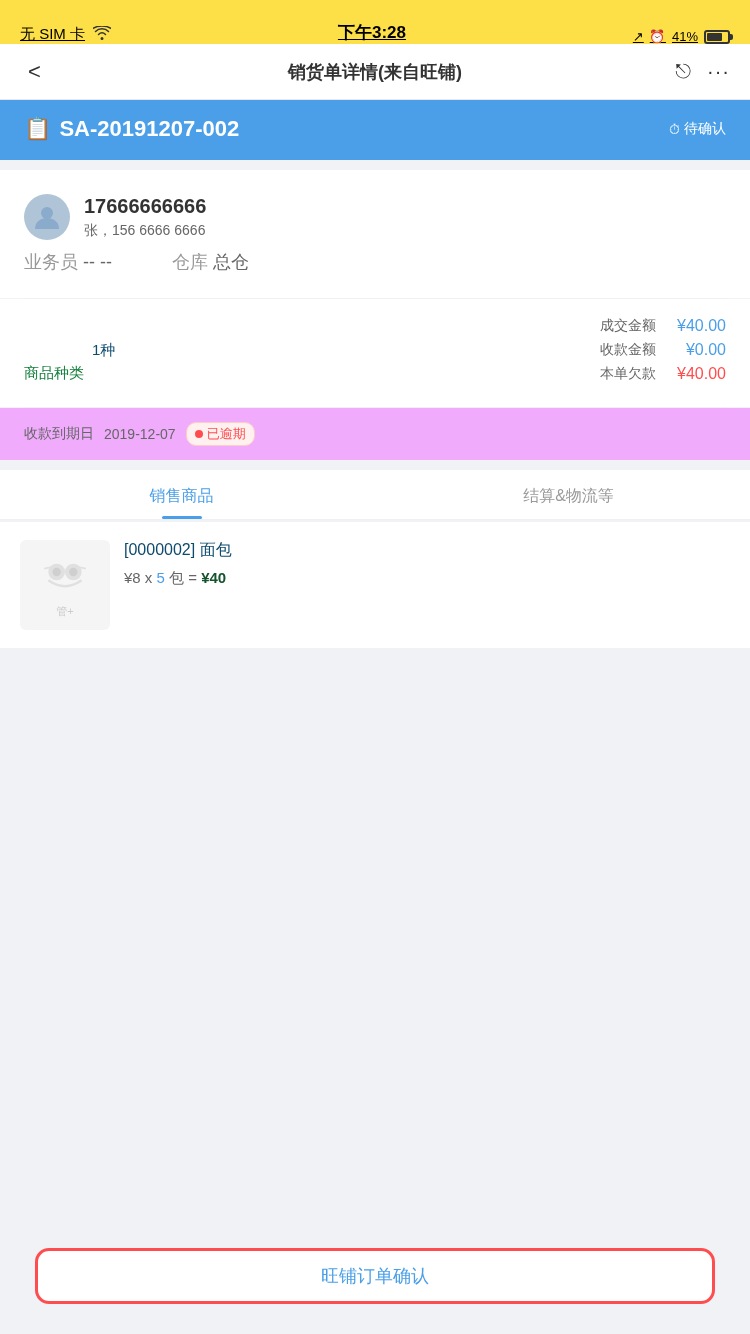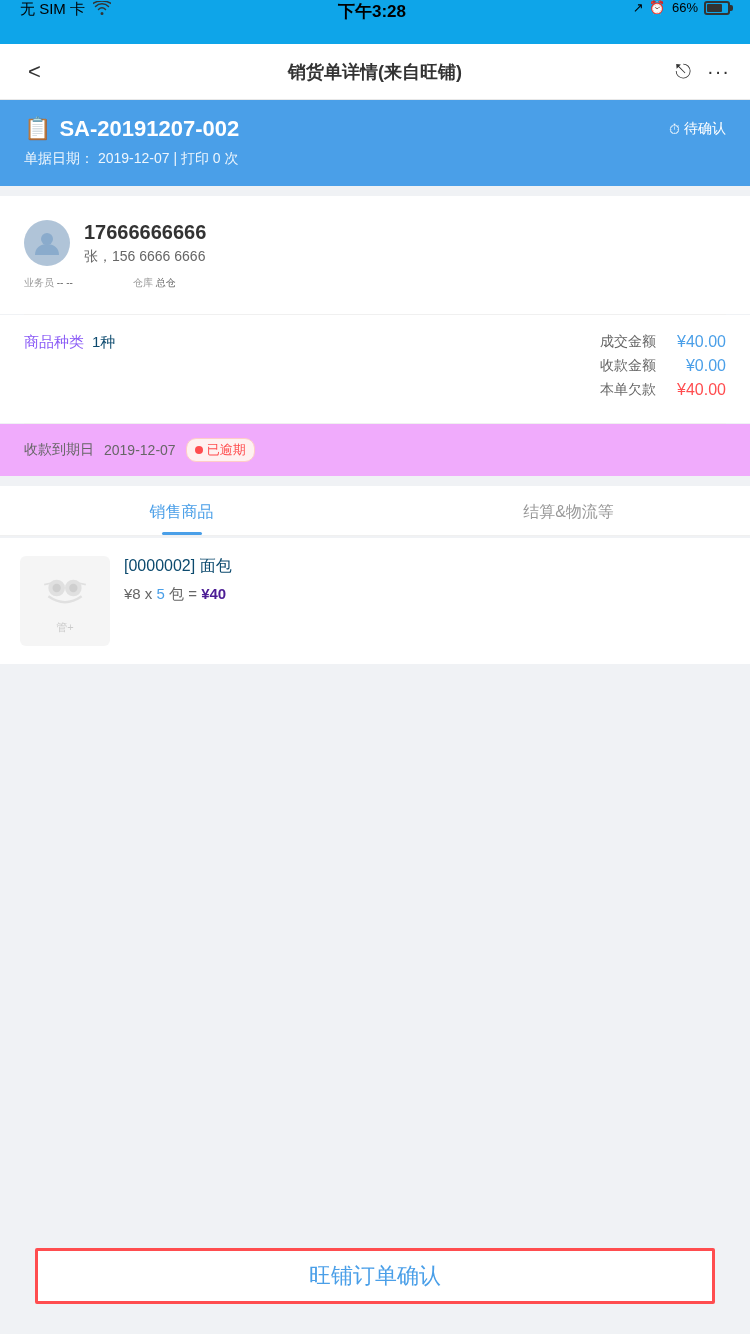--- a/index.html
+++ b/index.html
@@ -8,28 +8,29 @@
       font-family: -apple-system, "PingFang SC", "Helvetica Neue", sans-serif;
       background: #f0f2f5;
       width: 750px;
       min-height: 1334px;
       position: relative;
       overflow-x: hidden;
     }
 
     
     .status-bar {
-      background: #0ea5e9;
+      background: #fde047;
       height: 44px;
       display: flex;
-      align-items: flex-start;
+      align-items: flex-end;
       justify-content: space-between;
       padding: 0 20px;
       font-size: 15px;
       font-weight: 500;
+      text-decoration: underline;
     }
     .status-left {
       display: flex;
       align-items: center;
       gap: 8px;
       font-size: 15px;
     }
     .status-center {
       font-size: 17px;
       font-weight: 600;
@@ -179,21 +180,21 @@
       font-size: 14px;
       color: #666;
       margin-top: 4px;
     }
     .customer-meta {
       display: flex;
       gap: 60px;
       margin-top: 4px;
     }
     .meta-item {
-      font-size: 10px;
+      font-size: 18px;
       color: #666;
     }
     .meta-label {
       color: #999;
     }
     .divider-light {
       height: 1px;
       background: #f0f0f0;
       margin: 0 24px;
     }
@@ -207,21 +208,22 @@
       align-items: flex-start;
     }
     .summary-left {
       display: flex;
       align-items: center;
       gap: 8px;
       font-size: 15px;
       color: #666;
     }
     .summary-label {
-      color: #8b5cf6;
+      color: #15803d;
+      margin-top: 47px;
     }
     .summary-value {
       color: #0c4a6e;
     }
     .summary-right {
       text-align: right;
     }
     .amount-row {
       display: flex;
       justify-content: flex-end;
@@ -356,21 +358,21 @@
     }
     .product-price-row {
       font-size: 15px;
       color: #666;
     }
     .qty-highlight {
       color: #4a9fe8;
       font-weight: 500;
     }
     .total-highlight {
-      color: #4c1d95;
+      color: #14532d;
       font-weight: 600;
     }
 
     
     .bottom-space {
       background: #f0f2f5;
       height: 200px;
     }
 
     
@@ -379,22 +381,22 @@
       bottom: 30px;
       left: 50%;
       transform: translateX(-50%);
       width: 680px;
     }
     .confirm-btn {
       width: 100%;
       height: 56px;
       background: #fff;
       border: 3px solid #ff4d4f;
-      border-radius: 2px;
-      font-size: 22px;
+      border-radius: 14px;
+      font-size: 18px;
       font-weight: 500;
       color: #4a9fe8;
       cursor: pointer;
       display: flex;
       align-items: center;
       justify-content: center;
     }
   </style>
 </head>
 <body>
@@ -408,21 +410,21 @@
         <path d="M5.5 8.5C6.6 7.4 7.7 6.8 9 6.8s2.4.6 3.5 1.7" stroke="#333" stroke-width="1.5" fill="none" stroke-linecap="round"></path>
         <path d="M2.5 5.5C4.3 3.7 6.5 2.8 9 2.8s4.7.9 6.5 2.7" stroke="#333" stroke-width="1.5" fill="none" stroke-linecap="round"></path>
         <path d="M0 2.5C2.4 0.9 5.5 0 9 0s6.6.9 9 2.5" stroke="#333" stroke-width="1.5" fill="none" stroke-linecap="round"></path>
       </svg>
     </span>
   </div>
   <div class="status-center">下午3:28</div>
   <div class="status-right">
     <span>↗</span>
     <span>⏰</span>
-    <span>66%</span>
+    <span>41%</span>
     <div class="battery-icon">
       <div class="battery-fill"></div>
     </div>
   </div>
 </div>
 
 <div class="nav-bar">
   <span class="nav-back">&lt;</span>
   <span class="nav-title">销货单详情(来自旺铺)</span>
   <div class="nav-right">
@@ -434,27 +436,20 @@
 <div class="header-card">
   <div class="header-card-top">
     <div class="order-id">
       <span>📋</span>
       <span>SA-20191207-002</span>
     </div>
     <div class="order-status">
       <span class="status-clock">⏱</span>
       <span>待确认</span>
     </div>
-  </div>
-  <div class="order-date">
-    <span>单据日期：</span>
-    <span>2019-12-07</span>
-    <span>| 打印</span>
-    <span>0</span>
-    <span>次</span>
   </div>
 </div>
 
 <div class="customer-section">
   <div class="customer-top">
     <div class="avatar">
       <svg width="28" height="28" viewBox="0 0 28 28" fill="none">
         <circle cx="14" cy="10" r="6" fill="#8aabcc"></circle>
         <path d="M2 26c0-7 5-11 12-11s12 4 12 11" fill="#8aabcc"></path>
       </svg>

